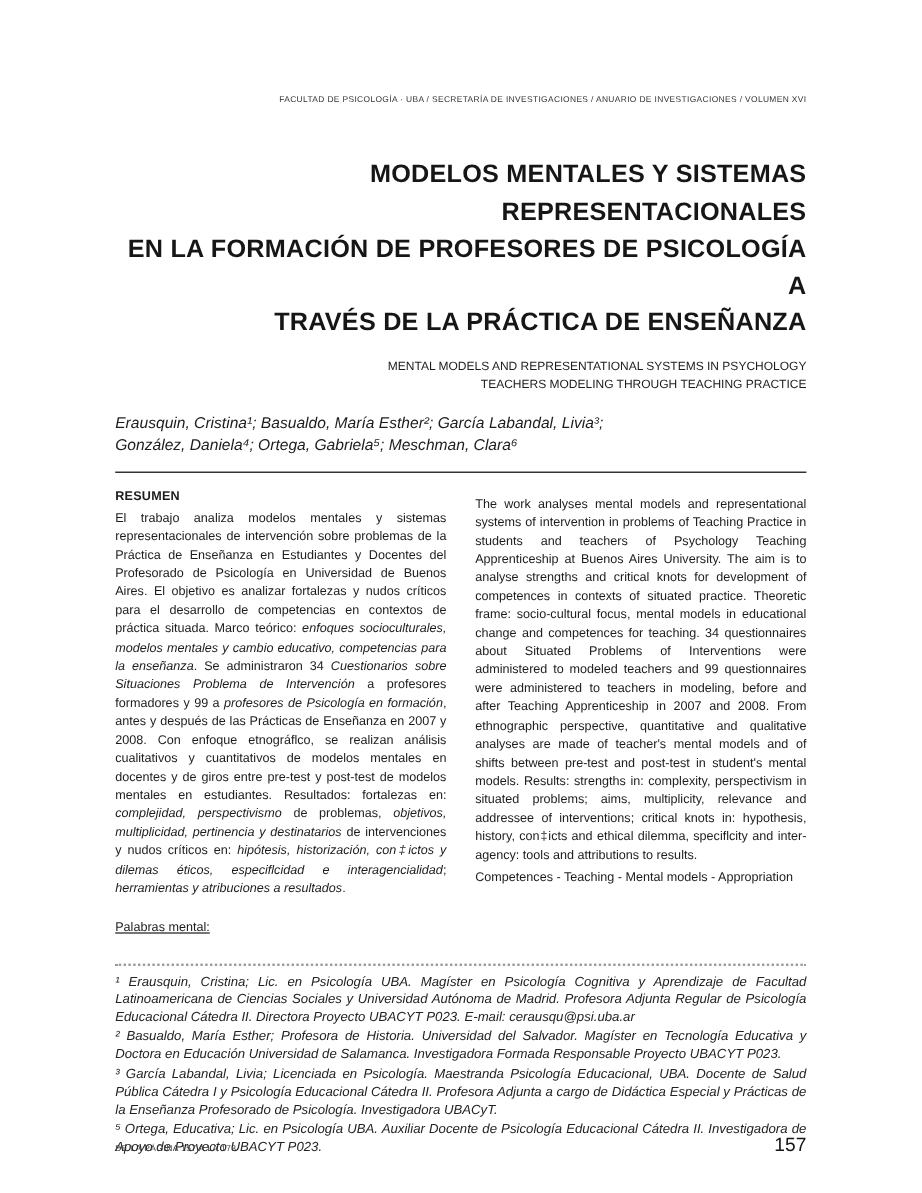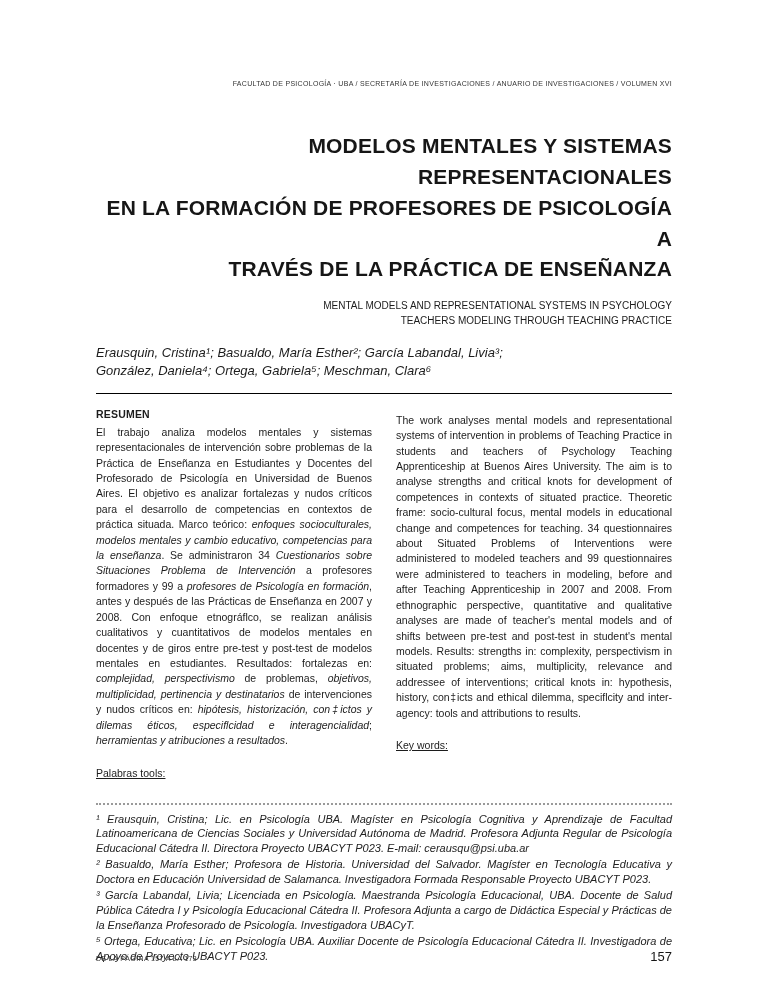--- a/index.html
+++ b/index.html
@@ -110,21 +110,21 @@
     display: flex;
     justify-content: space-between;
     align-items: baseline;
   }
   .footer-left {
     font-size: 7px;
     letter-spacing: 0.4px;
     color: #333;
   }
   .footer-right {
-    font-size: 13px;
+    font-size: 16px;
     color: #161616;
   }
 </style>
 </head>
 <body>
 
 <div class="page">
 
   <div class="journal-header">FACULTAD DE PSICOLOGÍA · UBA / SECRETARÍA DE INVESTIGACIONES / ANUARIO DE INVESTIGACIONES / VOLUMEN XVI</div>
 
@@ -138,26 +138,26 @@
   <div class="authors">Erausquin, Cristina¹; Basualdo, María Esther²; García Labandal, Livia³;
 González, Daniela⁴; Ortega, Gabriela⁵; Meschman, Clara⁶</div>
 
   <div class="rule"></div>
 
   <div class="columns">
 
     <div class="col">
       <div class="col-heading">RESUMEN</div>
       <p class="col-body"><span>El trabajo analiza modelos mentales y sistemas representacionales de intervención sobre problemas de la Práctica de Enseñanza en Estudiantes y Docentes del Profesorado de Psicología en Universidad de Buenos Aires. El objetivo es analizar fortalezas y nudos críticos para el desarrollo de competencias en contextos de práctica situada. Marco teórico: </span><span class="it">enfoques socioculturales, modelos mentales y cambio educativo, competencias para la enseñanza</span><span>. Se administraron 34 </span><span class="it">Cuestionarios sobre Situaciones Problema de Intervención</span><span> a profesores formadores y 99 a </span><span class="it">profesores de Psicología en formación</span><span>, antes y después de las Prácticas de Enseñanza en 2007 y 2008. Con enfoque etnográflco, se realizan análisis cualitativos y cuantitativos de modelos mentales en docentes y de giros entre pre-test y post-test de modelos mentales en estudiantes. Resultados: fortalezas en: </span><span class="it">complejidad, perspectivismo</span><span> de problemas, </span><span class="it">objetivos, multiplicidad, pertinencia y destinatarios</span><span> de intervenciones y nudos críticos en: </span><span class="it">hipótesis, historización, con‡ictos y dilemas éticos, especiflcidad e interagencialidad</span><span>; </span><span class="it">herramientas y atribuciones a resultados</span><span>.</span></p>
-      <div class="kw-label">Palabras tools:</div>
+      <div class="kw-label">Palabras mental:</div>
     </div>
 
     <div class="col">
       <p class="col-body">The work analyses mental models and representational systems of intervention in problems of Teaching Practice in students and teachers of Psychology Teaching Apprenticeship at Buenos Aires University. The aim is to analyse strengths and critical knots for development of competences in contexts of situated practice. Theoretic frame: socio-cultural focus, mental models in educational change and competences for teaching. 34 questionnaires about Situated Problems of Interventions were administered to modeled teachers and 99 questionnaires were administered to teachers in modeling, before and after Teaching Apprenticeship in 2007 and 2008. From ethnographic perspective, quantitative and qualitative analyses are made of teacher's mental models and of shifts between pre-test and post-test in student's mental models. Results: strengths in: complexity, perspectivism in situated problems; aims, multiplicity, relevance and addressee of interventions; critical knots in: hypothesis, history, con‡icts and ethical dilemma, speciflcity and inter-agency: tools and attributions to results.</p>
-      <div class="kw-label">Key words:</div>
+      <div class="kw-text">Competences - Teaching - Mental models - Appropriation</div>
     </div>
 
   </div>
 
   <div class="dotted"></div>
 
   <div class="footnotes">
     <p>¹ Erausquin, Cristina; Lic. en Psicología UBA. Magíster en Psicología Cognitiva y Aprendizaje de Facultad Latinoamericana de Ciencias Sociales y Universidad Autónoma de Madrid. Profesora Adjunta Regular de Psicología Educacional Cátedra II. Directora Proyecto UBACYT P023. E-mail: cerausqu@psi.uba.ar</p>
     <p>² Basualdo, María Esther; Profesora de Historia. Universidad del Salvador. Magíster en Tecnología Educativa y Doctora en Educación Universidad de Salamanca. Investigadora Formada Responsable Proyecto UBACYT P023.</p>
     <p>³ García Labandal, Livia; Licenciada en Psicología. Maestranda Psicología Educacional, UBA. Docente de Salud Pública Cátedra I y Psicología Educacional Cátedra II. Profesora Adjunta a cargo de Didáctica Especial y Prácticas de la Enseñanza Profesorado de Psicología. Investigadora UBACyT.</p>

